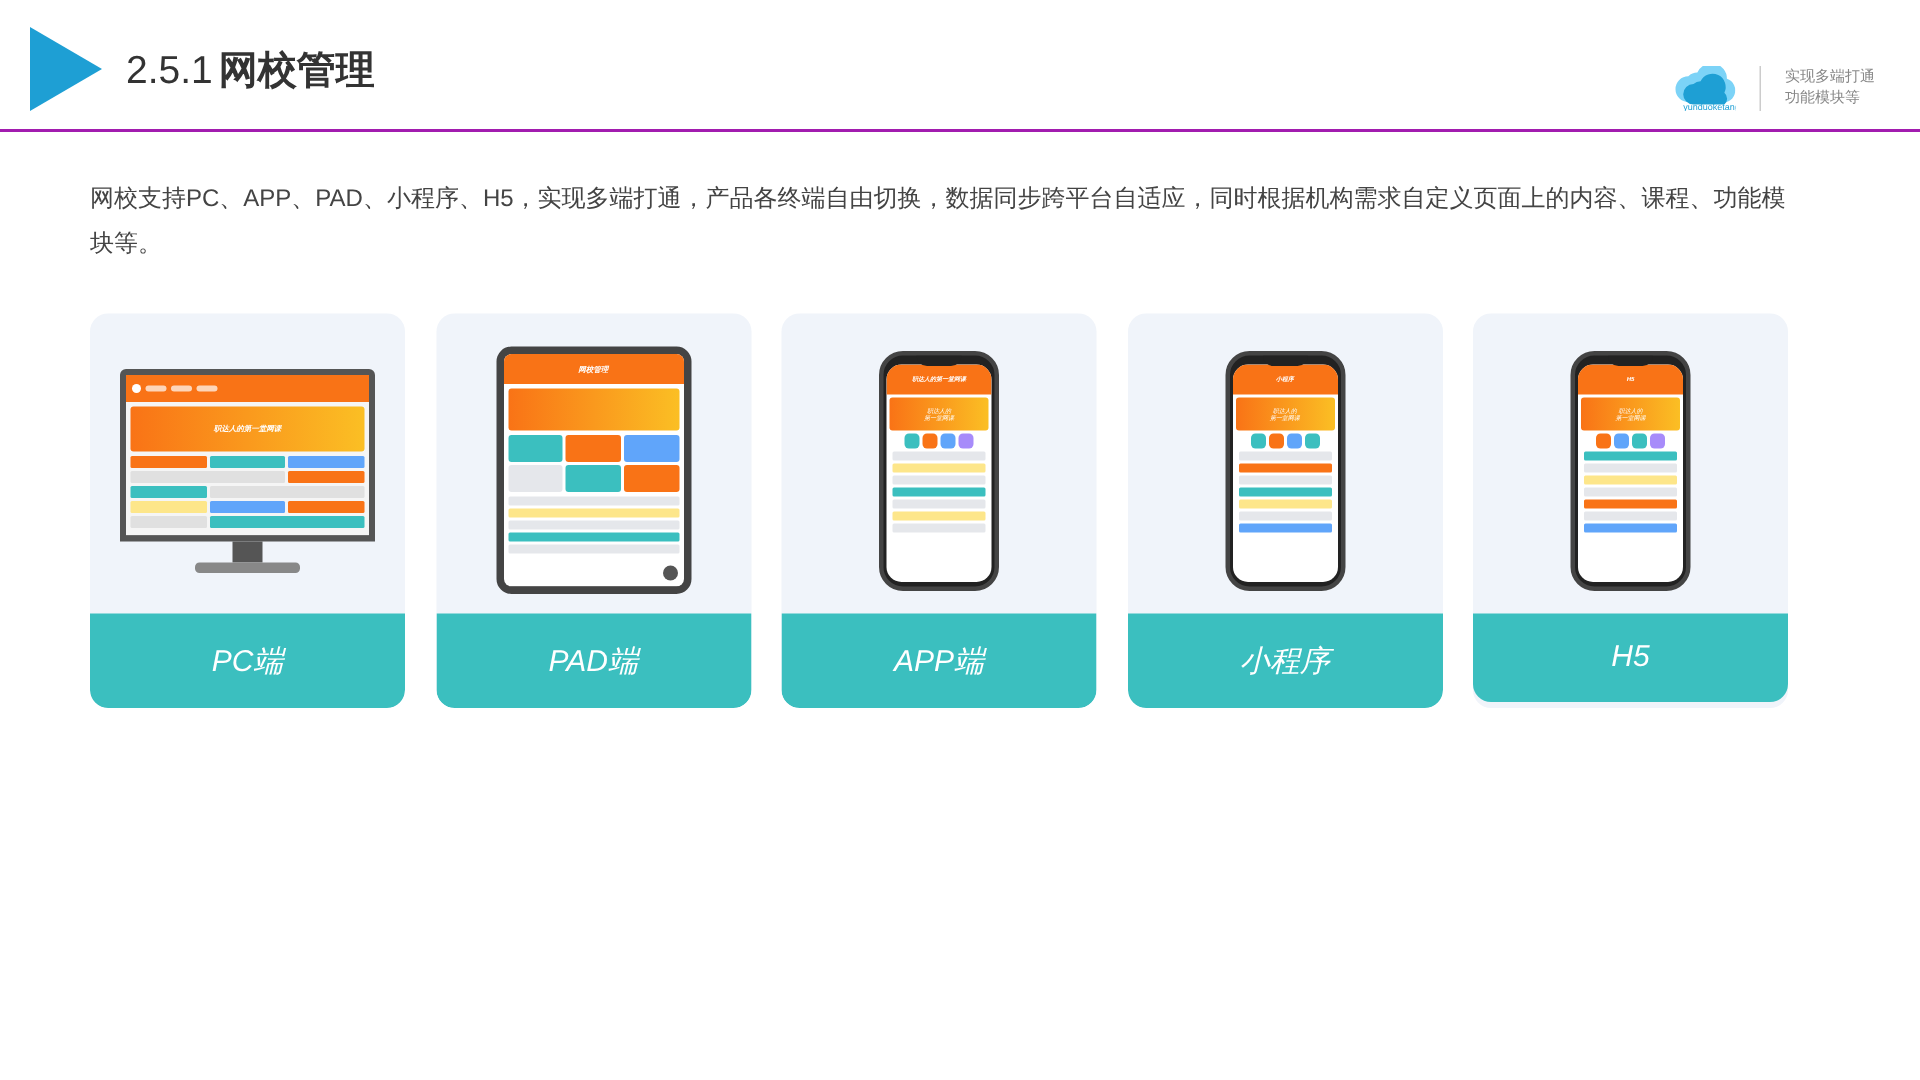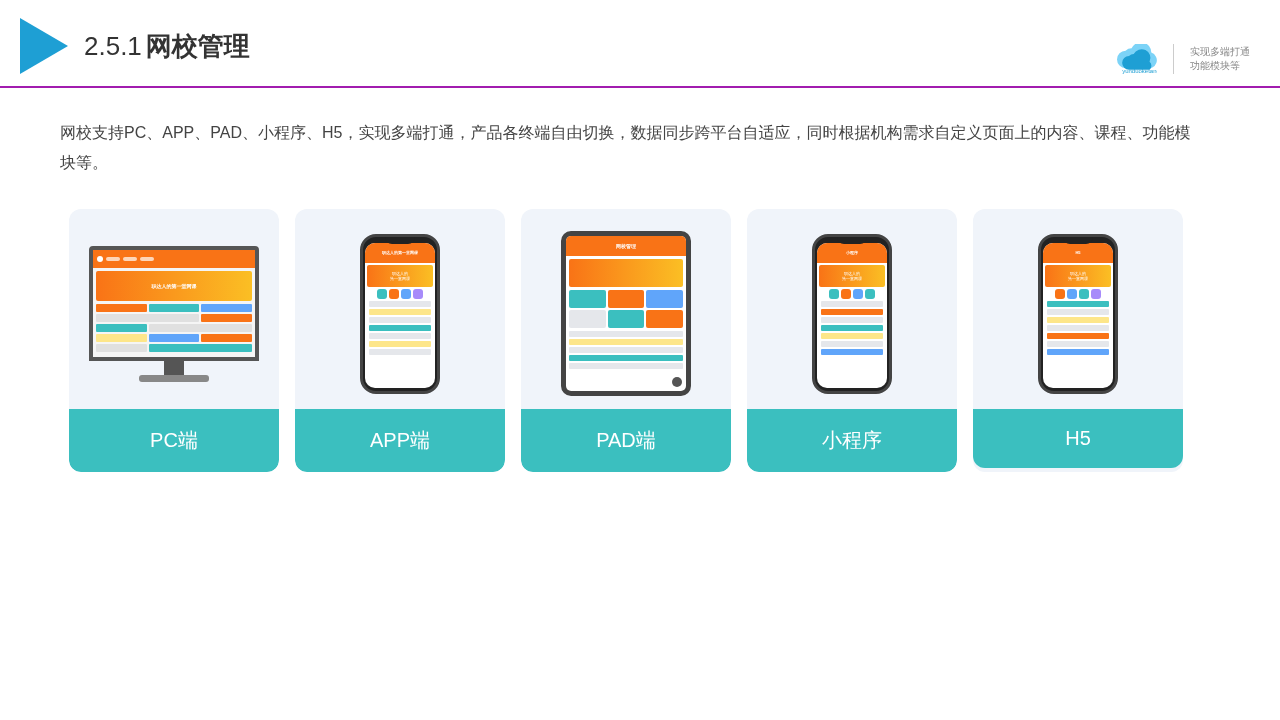--- a/index.html
+++ b/index.html
@@ -75,22 +75,23 @@
       font-size: 16px;
       color: #444;
       line-height: 1.9;
       margin-bottom: 30px;
     }
 
     
     .cards-container {
       display: flex;
       gap: 16px;
-      justify-content: center;
+      justify-content: space-between;
       margin-top: 24px;
+      font-style: italic;
     }
     .card {
       background: #f0f4fa;
       border-radius: 12px;
       width: 210px;
       display: flex;
       flex-direction: column;
       align-items: center;
       overflow: hidden;
     }
@@ -437,54 +438,20 @@
           </div>
           <div class="monitor-neck"></div>
           <div class="monitor-base"></div>
         </div>
       </div>
       <div class="card-label">PC端</div>
     </div>
 
     <div class="card">
       <div class="card-image-area">
-        <div class="phone-mockup">
-          <div class="phone-notch"></div>
-          <div class="phone-screen">
-            <div class="phone-screen-header">
-              <span>职达人的第一堂网课</span>
-            </div>
-            <div class="phone-content-area">
-              <div class="phone-content-banner">
-                <span>职达人的<br>第一堂网课</span>
-              </div>
-              <div class="phone-icons">
-                <div class="phone-icon-dot"></div>
-                <div class="phone-icon-dot orange"></div>
-                <div class="phone-icon-dot blue"></div>
-                <div class="phone-icon-dot purple"></div>
-              </div>
-              <div class="phone-rows">
-                <div class="phone-row"></div>
-                <div class="phone-row accent"></div>
-                <div class="phone-row"></div>
-                <div class="phone-row" style="background:#3bbfbf;"></div>
-                <div class="phone-row"></div>
-                <div class="phone-row accent"></div>
-                <div class="phone-row"></div>
-              </div>
-            </div>
-          </div>
-        </div>
-      </div>
-      <div class="card-label">APP端</div>
-    </div>
-
-    <div class="card">
-      <div class="card-image-area">
         <div class="tablet-mockup">
           <div class="tablet-screen">
             <div class="tablet-screen-header">
               <span>网校管理</span>
             </div>
             <div class="tablet-content">
               <div class="tablet-banner"></div>
               <div class="tablet-grid">
                 <div class="tablet-cell teal"></div>
                 <div class="tablet-cell orange"></div>
@@ -507,20 +474,54 @@
       </div>
       <div class="card-label">PAD端</div>
     </div>
 
     <div class="card">
       <div class="card-image-area">
         <div class="phone-mockup">
           <div class="phone-notch"></div>
           <div class="phone-screen">
             <div class="phone-screen-header">
+              <span>职达人的第一堂网课</span>
+            </div>
+            <div class="phone-content-area">
+              <div class="phone-content-banner">
+                <span>职达人的<br>第一堂网课</span>
+              </div>
+              <div class="phone-icons">
+                <div class="phone-icon-dot"></div>
+                <div class="phone-icon-dot orange"></div>
+                <div class="phone-icon-dot blue"></div>
+                <div class="phone-icon-dot purple"></div>
+              </div>
+              <div class="phone-rows">
+                <div class="phone-row"></div>
+                <div class="phone-row accent"></div>
+                <div class="phone-row"></div>
+                <div class="phone-row" style="background:#3bbfbf;"></div>
+                <div class="phone-row"></div>
+                <div class="phone-row accent"></div>
+                <div class="phone-row"></div>
+              </div>
+            </div>
+          </div>
+        </div>
+      </div>
+      <div class="card-label">APP端</div>
+    </div>
+
+    <div class="card">
+      <div class="card-image-area">
+        <div class="phone-mockup">
+          <div class="phone-notch"></div>
+          <div class="phone-screen">
+            <div class="phone-screen-header">
               <span>小程序</span>
             </div>
             <div class="phone-content-area">
               <div class="phone-content-banner">
                 <span>职达人的<br>第一堂网课</span>
               </div>
               <div class="phone-icons">
                 <div class="phone-icon-dot teal"></div>
                 <div class="phone-icon-dot orange"></div>
                 <div class="phone-icon-dot blue"></div>

